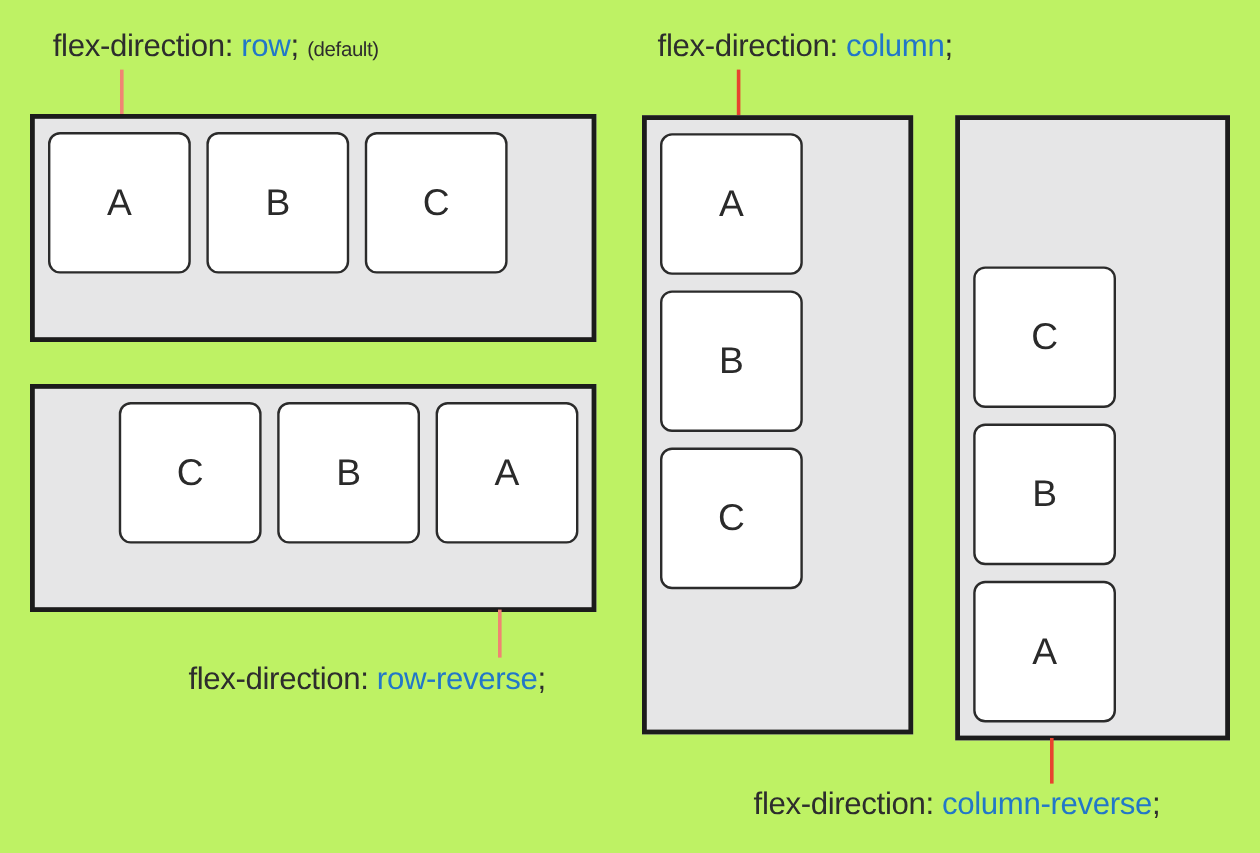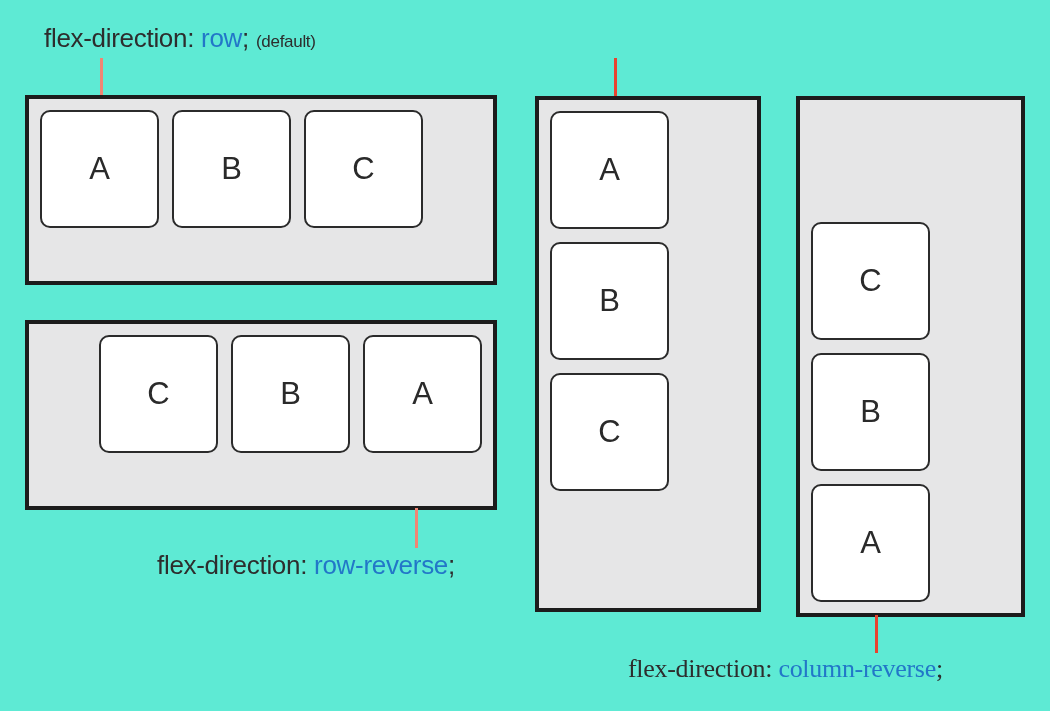--- a/index.html
+++ b/index.html
@@ -5,21 +5,21 @@
   html, body {
     margin: 0;
     padding: 0;
     background: #ffffff;
     font-family: "Liberation Sans", sans-serif;
   }
   .canvas {
     position: relative;
     width: 1050px;
     height: 711px;
-    background: #5eead4;
+    background: #bef264;
     overflow: hidden;
   }
   .flex-label {
     position: absolute;
     font-size: 26px;
     line-height: 1.25;
     letter-spacing: -0.3px;
     color: var(--label-text, #2d2d2d);
     white-space: nowrap;
   }
@@ -80,28 +80,29 @@
   </div>
 
   <div class="flex-container dir-row-reverse" style="left:25px; top:320px; width:472px; height:190px;">
     <div class="box">A</div>
     <div class="box">B</div>
     <div class="box">C</div>
   </div>
   <div class="connector salmon" style="left:415px; top:508px; height:40px;"></div>
   <div class="flex-label" style="left:145px; top:549px;margin-left:12px;"><span>flex-direction: </span><span class="kw">row-reverse</span><span>;</span></div>
 
+  <div class="flex-label" style="left:548px; top:22px;"><span>flex-direction: </span><span class="kw">column</span><span>;</span></div>
   <div class="connector red" style="left:614px; top:58px; height:38px;"></div>
   <div class="flex-container dir-column" style="left:535px; top:96px; width:226px; height:516px;">
     <div class="box">A</div>
     <div class="box">B</div>
     <div class="box">C</div>
   </div>
 
   <div class="flex-container dir-column-reverse" style="left:796px; top:96px; width:229px; height:521px;">
     <div class="box">A</div>
     <div class="box">B</div>
     <div class="box">C</div>
   </div>
   <div class="connector red" style="left:875px; top:615px; height:38px;"></div>
-  <div class="flex-label" style="left:628px; top:653px;font-family:Liberation Serif, serif;"><span>flex-direction: </span><span class="kw">column-reverse</span><span>;</span></div>
+  <div class="flex-label" style="left:628px; top:653px;"><span>flex-direction: </span><span class="kw">column-reverse</span><span>;</span></div>
 
 </div>
 
 </body></html>

